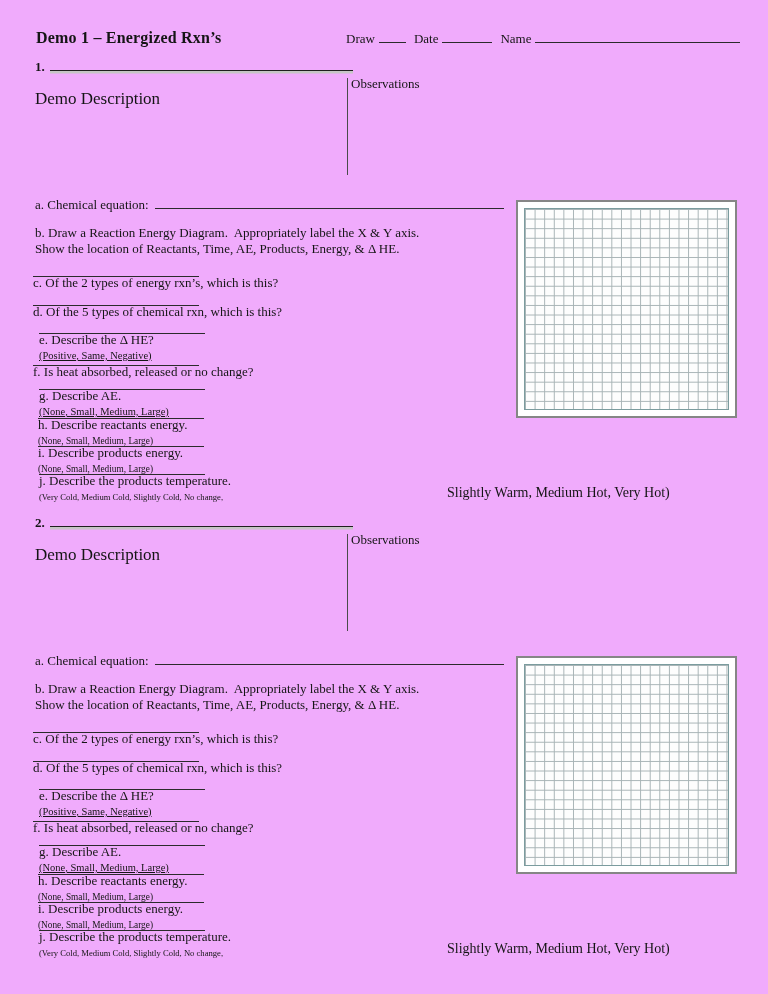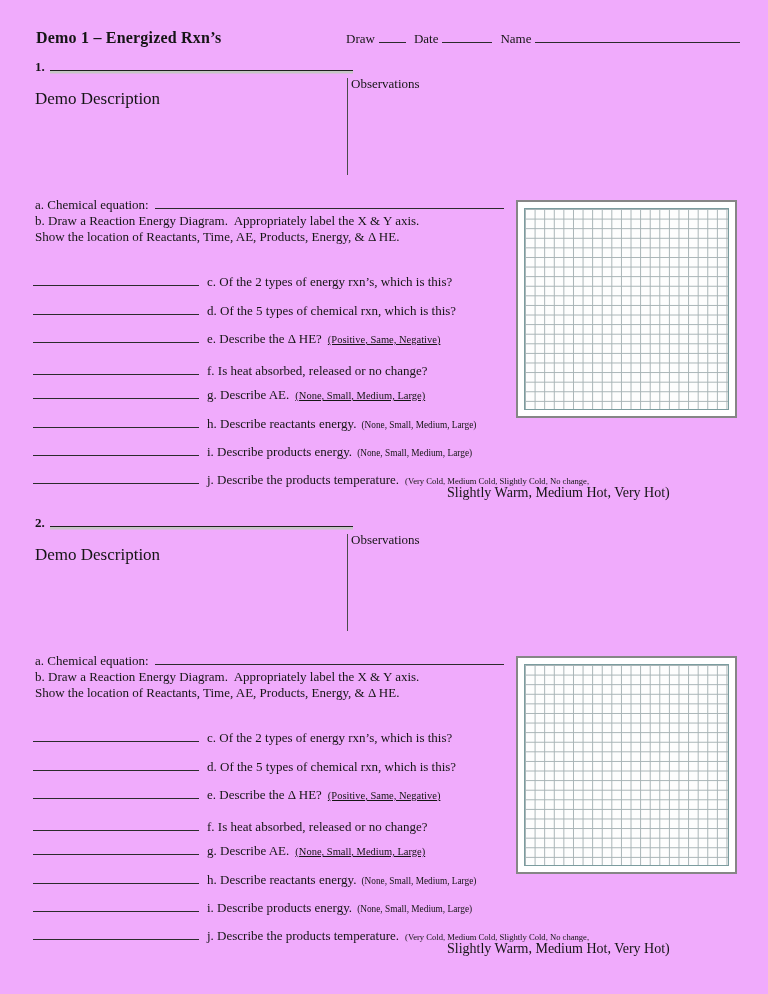--- a/index.html
+++ b/index.html
@@ -51,27 +51,27 @@
     position:absolute;left:347px;top:19px;
     width:1.4px;height:97px;background:#4a4a4a;
   }
   .a-row{
     position:absolute;left:35px;top:138px;width:469px;
     display:flex;align-items:baseline;
     font-size:13px;line-height:16px;white-space:nowrap;text-align:center;
   }
   .a-blank{flex:1;margin-left:6px;}
   .b-para{
-    position:absolute;left:35px;top:154px;width:478px;
+    position:absolute;left:35px;top:166px;width:478px;
     font-size:13px;line-height:15.5px;
   }
   .q-row{
     position:absolute;left:33px;
     display:flex;align-items:baseline;
-    font-size:13px;line-height:16px;white-space:nowrap;
+    font-size:13px;line-height:16px;white-space:nowrap;flex-direction:column;
   }
   .ans-blank{width:166px;margin-right:8px;}
   .row-c{top:215px}.row-d{top:244px}.row-e{top:272px}.row-f{top:304px}
   .row-g{top:328px}.row-h{top:357px}.row-i{top:385px}.row-j{top:413px}
   .paren-md{font-size:10.5px;margin-left:6px;text-decoration:underline;}
   .paren-sm{font-size:9.3px;margin-left:5px;}
   .paren-xs{font-size:8.6px;margin-left:6px;}
   .jline2{
     position:absolute;left:447px;top:428px;
     font-size:14px;line-height:11px;white-space:nowrap;

